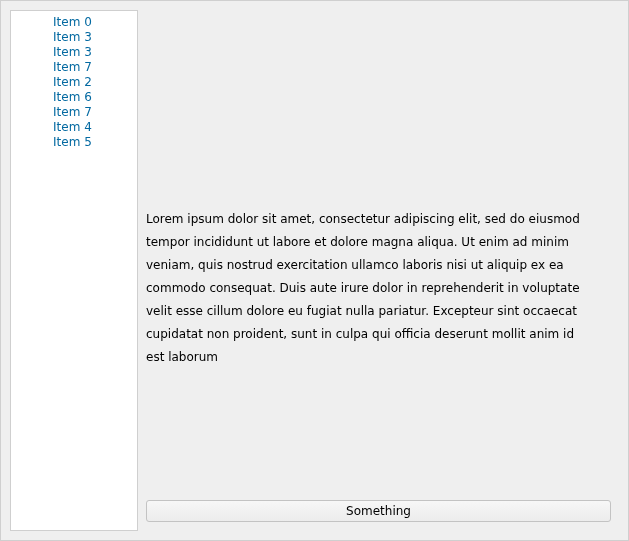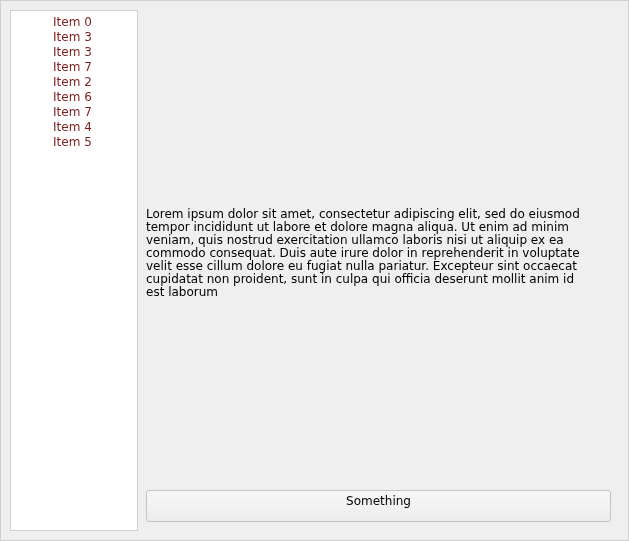--- a/index.html
+++ b/index.html
@@ -34,47 +34,47 @@
     box-sizing: border-box;
     overflow: hidden;
   }
   .list-inner {
     padding: 4px 0 0 0;
   }
   .list-item {
     height: 15px;
     line-height: 15px;
     font-size: 12px;
-    color: #7f1d1d;
+    color: #0369a1;
     padding-left: 42px;
     white-space: nowrap;
   }
   .content {
     position: absolute;
     left: 145px;
     top: 9px;
     width: 475px;
     height: 521px;
   }
   .paragraph {
     position: absolute;
     left: 0px;
     top: 198px;
     width: 434px;
     font-size: 12px;
-    line-height: 13px;
+    line-height: 23px;
     color: #000000;
     text-align: left;
   }
   .bottom-button {
     position: absolute;
     left: 0px;
     bottom: 9px;
     width: 465px;
-    height: 32px;
+    height: 22px;
     line-height: 20px;
     text-align: center;
     font-size: 12px;
     color: #000000;
     background: linear-gradient(to bottom, #f7f7f7 0%, #ececec 100%);
     border: 1px solid #c3c3c3;
     border-radius: 3px;
     box-sizing: border-box;
     cursor: default;
   }

